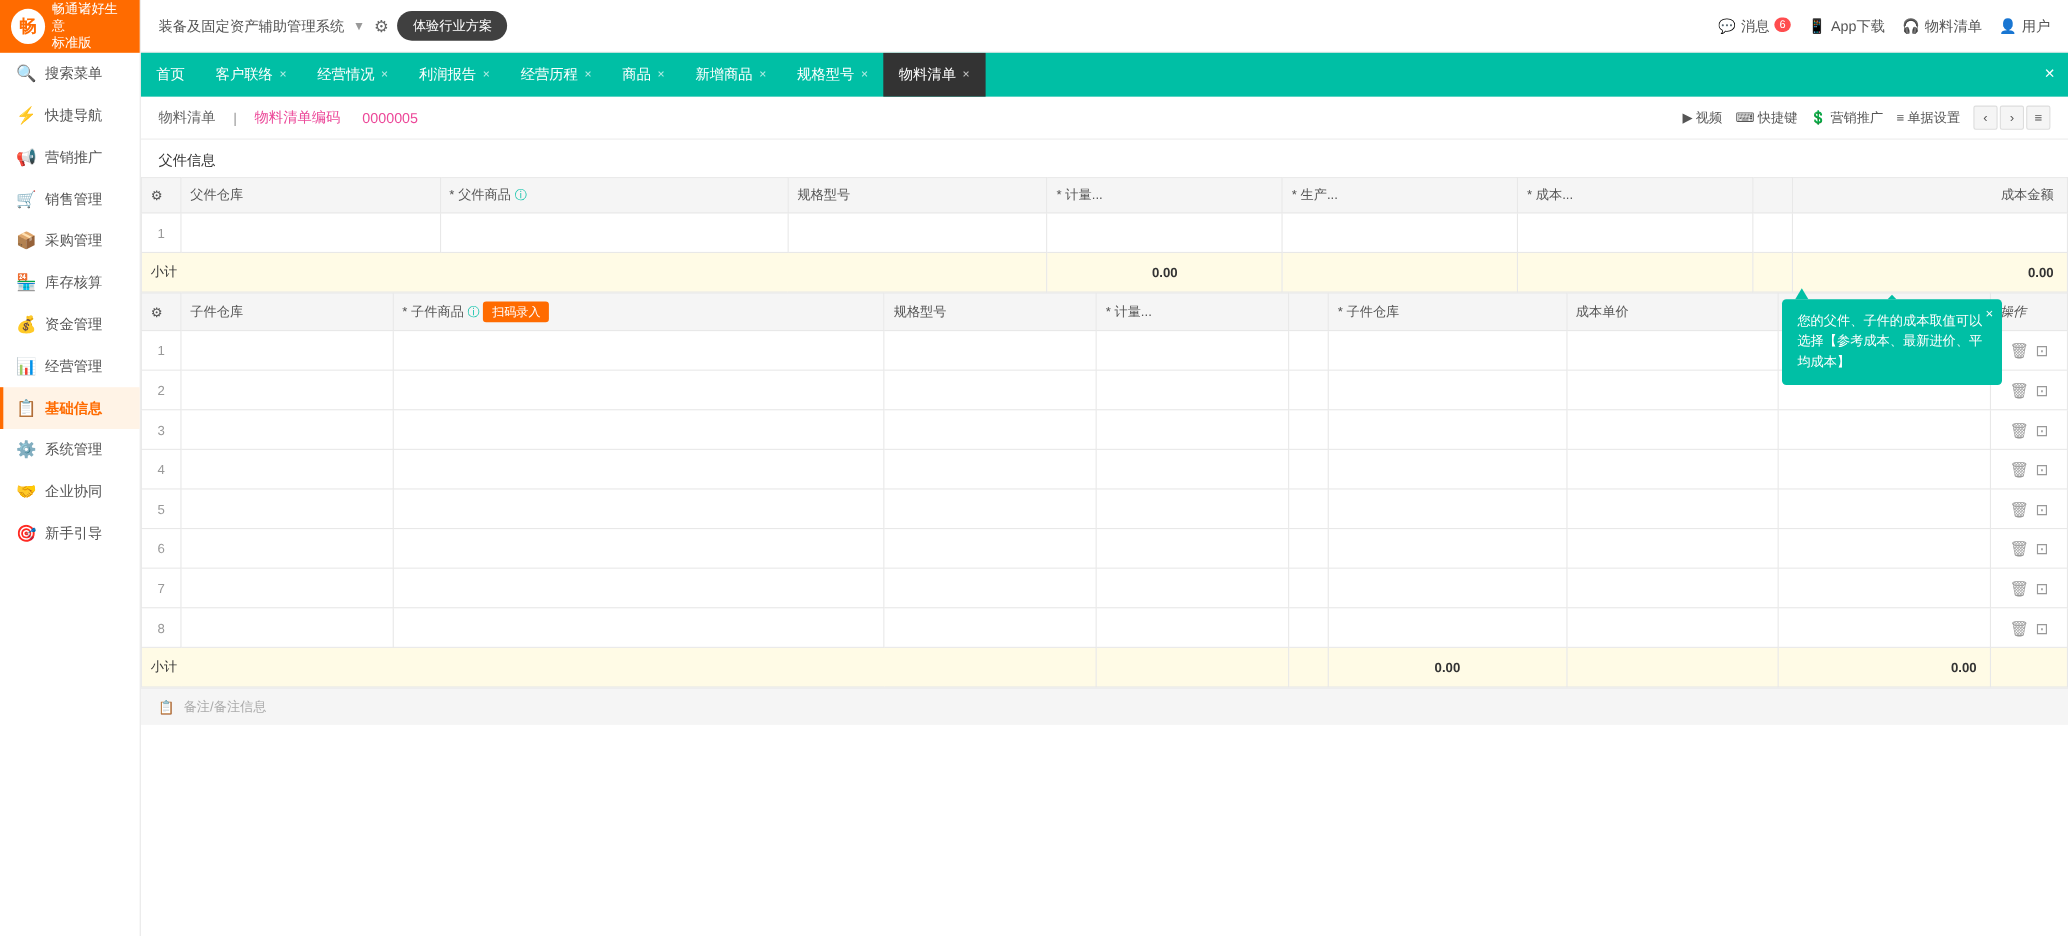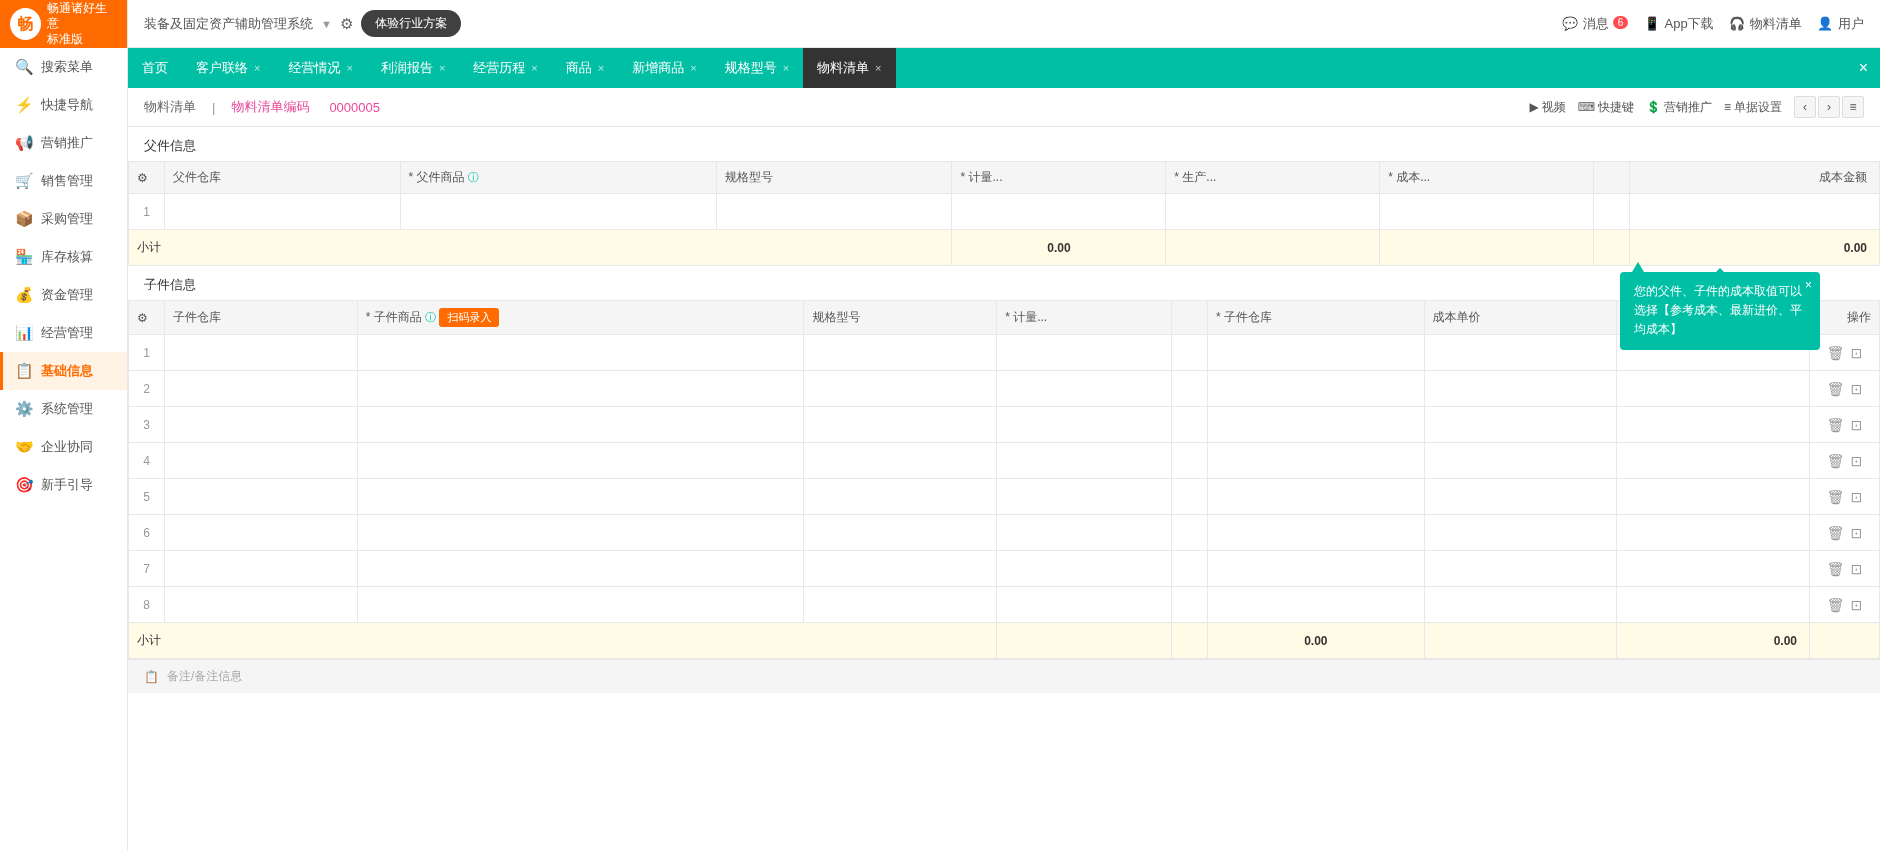--- a/index.html
+++ b/index.html
@@ -454,37 +454,36 @@
           <td colspan="4" class="subtotal-label">小计</td>
           <td style="text-align:center;font-weight:bold;">0.00</td>
           <td></td>
           <td></td>
           <td></td>
           <td style="text-align:right;font-weight:bold;padding-right:12px;">0.00</td>
         </tr>
       </tbody>
     </table>
 
-    <div class="section-label">子件信息</div>
     <table class="data-table">
       <thead>
         <tr>
           <th class="settings-col"><span>⚙</span></th>
           <th>子件仓库</th>
           <th>
             * 子件商品 <span style="color:#00bfa5;font-size:11px;">ⓘ</span>
             <button class="scan-btn">扫码录入</button>
           </th>
           <th>规格型号</th>
           <th>* 计量...</th>
           <th style="width:36px;"></th>
           <th>* 子件仓库</th>
           <th>成本单价</th>
           <th style="text-align:right;">成本金额</th>
-          <th style="text-align:right;width:70px;">操作</th>
+          <th style="text-align:left;width:70px;font-style:italic;">操作</th>
         </tr>
       </thead>
       <tbody id="child-table-body">
       <tr>
     <td class="row-num">1</td>
     <td></td>
     <td></td>
     <td></td>
     <td></td>
     <td></td>

